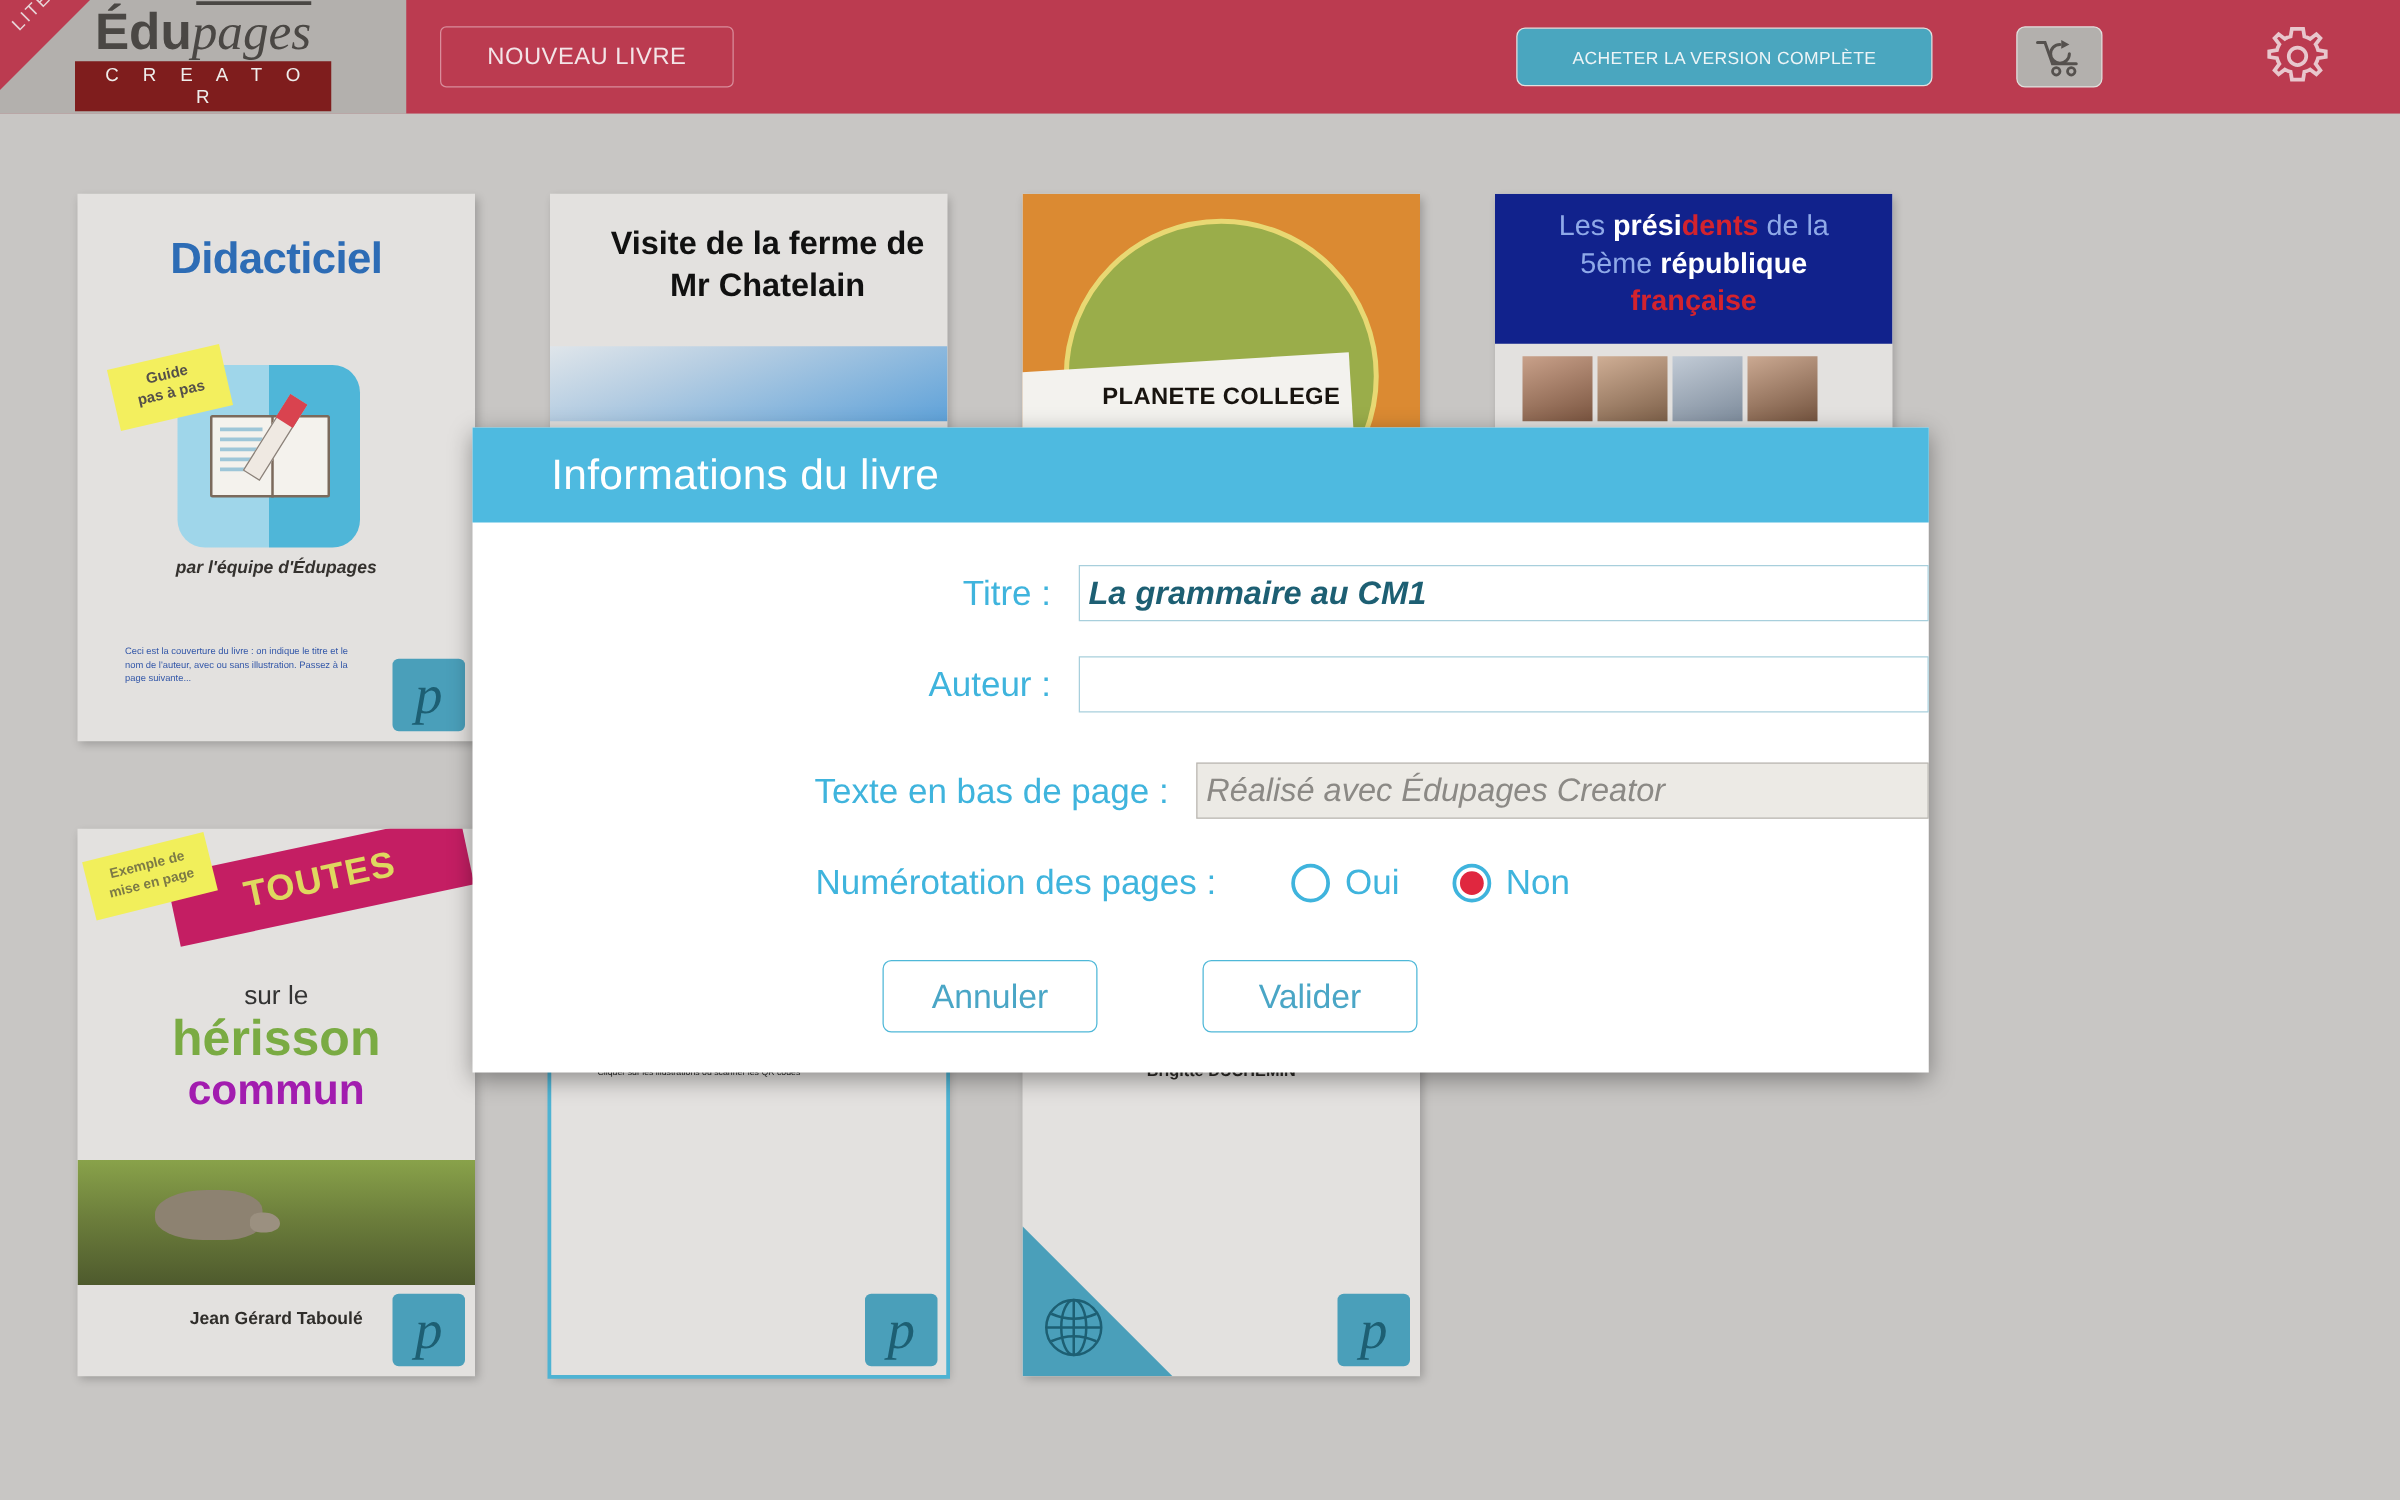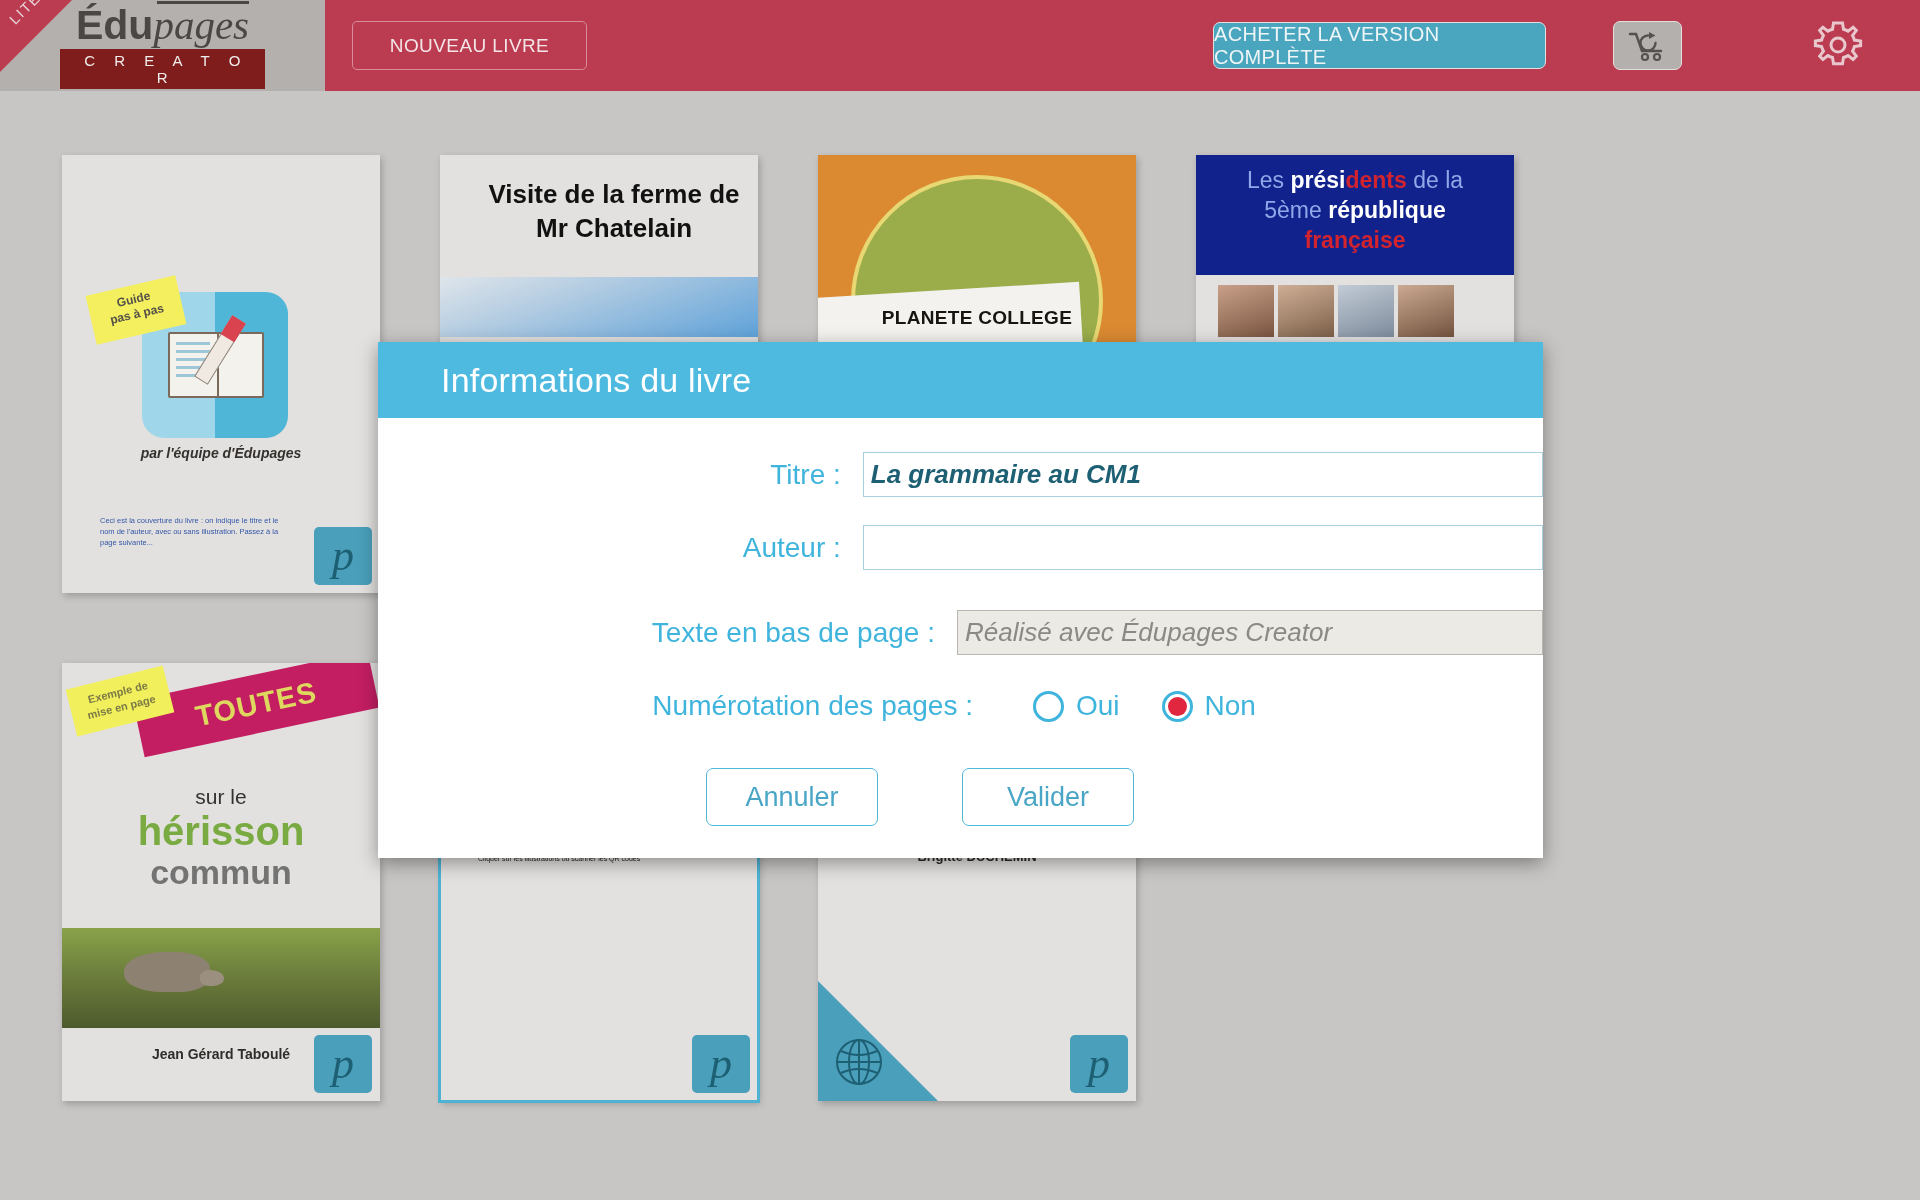--- a/index.html
+++ b/index.html
@@ -63,21 +63,21 @@
     background: transparent; color: #f3e4e7;
     font-size: 19px; letter-spacing: 0.4px;
     display: flex; align-items: center; justify-content: center;
     cursor: pointer;
   }
   .btn-acheter {
     position: absolute; left: 1213px; top: 22px;
     width: 333px; height: 47px;
     border: 1.5px solid #e2e0de; border-radius: 7px;
     background: #4aa6bf; color: #eef5f7;
-    font-size: 20px; letter-spacing: 0.3px;
+    font-size: 14px; letter-spacing: 0.3px;
     display: flex; align-items: center; justify-content: center;
     cursor: pointer;
   }
   .cart-btn {
     position: absolute; left: 1613px; top: 21px;
     width: 69px; height: 49px;
     background: #b3b0ad; border: 1.5px solid #e2e0de; border-radius: 7px;
     display: flex; align-items: center; justify-content: center;
     cursor: pointer;
   }
@@ -161,21 +161,21 @@
     text-align:center; padding-top:8px; line-height:15px; font-weight:bold; }
   .b5-banner { position:absolute; left:74px; top:12px; width:240px; height:58px;
     background:#c41e63; transform:rotate(-12deg); color:#dfd85f; font-size:29px;
     font-weight:bold; letter-spacing:1px; display:flex; align-items:center;
     justify-content:center; }
   .b5-surle { position:absolute; top:122px; left:0; width:100%; text-align:center;
     font-size:21px; color:#333; }
   .b5-main { position:absolute; top:146px; left:0; width:100%; text-align:center;
     font-size:40px; font-weight:bold; color:#7aab43; line-height:44px; }
   .b5-main2 { position:absolute; top:190px; left:0; width:100%; text-align:center;
-    font-size:34px; font-weight:bold; color:#737373; }
+    font-size:34px; font-weight:bold; color:#a21caf; }
   .b5-photo { position:absolute; left:0; top:265px; width:100%; height:100px;
     background:linear-gradient(180deg,#89a24a 0%,#6d7f3c 45%,#4e5a2d 100%); }
   .b5-hog { position:absolute; left:62px; top:24px; width:86px; height:40px;
     background:#8d8271; border-radius:48% 40% 36% 44%; }
   .b5-hog:after{content:"";position:absolute;right:-14px;top:18px;width:24px;height:16px;
     background:#9b9080;border-radius:40% 60% 50% 40%;}
   .b5-author { position:absolute; top:383px; left:0; width:100%; text-align:center;
     font-size:14px; font-weight:bold; color:#2f2d2a; }
 
   
@@ -288,20 +288,21 @@
         <path d="M28 6 l4.5 0 1 6.2 a16.5 16.5 0 0 1 4.6 1.9 l5-3.8 3.2 3.2 -3.8 5 a16.5 16.5 0 0 1 1.9 4.6 l6.2 1 0 4.5 -6.2 1 a16.5 16.5 0 0 1 -1.9 4.6 l3.8 5 -3.2 3.2 -5 -3.8 a16.5 16.5 0 0 1 -4.6 1.9 l-1 6.2 -4.5 0 -4.5 0 -1 -6.2 a16.5 16.5 0 0 1 -4.6 -1.9 l-5 3.8 -3.2 -3.2 3.8 -5 a16.5 16.5 0 0 1 -1.9 -4.6 l-6.2 -1 0 -4.5 6.2 -1 a16.5 16.5 0 0 1 1.9 -4.6 l-3.8 -5 3.2 -3.2 5 3.8 a16.5 16.5 0 0 1 4.6 -1.9 l1 -6.2 z"></path>
         <circle cx="28" cy="28" r="7"></circle>
       </g>
     </svg>
   </div>
 </div>
 
 <div class="workspace">
 
   <div class="card" style="left:62px; top:64px; width:318px; height:438px;">
+    <div class="b1-title">Didacticiel</div>
     <div class="b1-icon">
       <div class="b1-book"></div>
       <div class="b1-lines">
           <div></div>
           <div></div>
           <div></div>
           <div></div>
           <div></div>
         </div>
       <div class="b1-pencil"></div>

